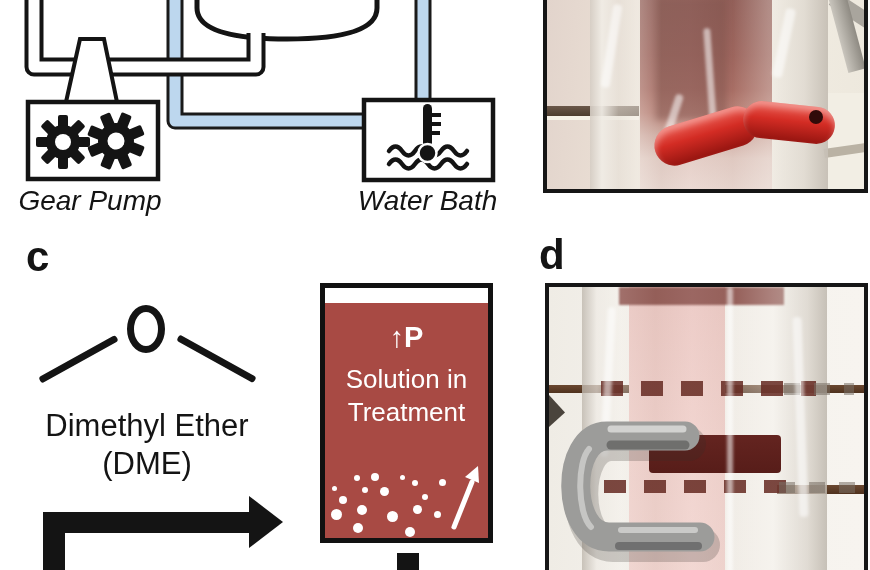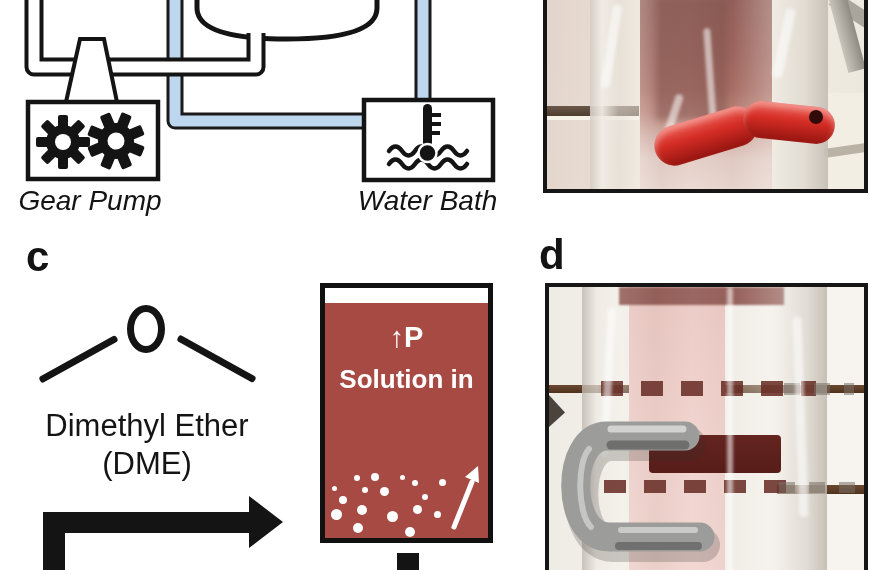--- a/index.html
+++ b/index.html
@@ -32,21 +32,21 @@
   .d-wedge{left:0;top:108px;width:16px;height:32px;background:#4A443C;clip-path:polygon(0 0,100% 55%,0 100%);}
   
   .o-symbol{left:127px;top:305px;width:24px;height:34px;border:7px solid #141414;border-radius:50%;}
   .bond{height:7px;background:#141414;border-radius:3px;transform-origin:0 50%;}
   .mol-name{left:18px;top:408px;width:258px;text-align:center;font-size:31px;}
   .mol-abbr{left:18px;top:446px;width:258px;text-align:center;font-size:31px;}
   .blk{background:#141414;}
   .arrow-head{width:0;height:0;border-top:26px solid transparent;border-bottom:26px solid transparent;border-left:34px solid #141414;}
   .vessel-c{left:320px;top:283px;width:173px;height:260px;border:5px solid #111;box-sizing:border-box;background:#fff;}
   .vc-body{left:0;top:15px;right:0;bottom:0;background:#A84A44;}
-  .vc-text{left:0;width:100%;text-align:center;color:#fff;font-weight:bold;}
+  .vc-text{left:0;width:100%;text-align:center;color:#fff;}
   .bb{position:absolute;background:#fff;border-radius:50%;z-index:3;}
 </style>
 </head>
 <body>
 
 <div class="canvas">
 
   <svg class="ab" style="left:0;top:0;" width="543" height="232" viewBox="0 0 543 232">
 
     <g>
@@ -142,20 +142,21 @@
 
   <div class="ab blk" style="left:43px;top:512px;width:22px;height:58px;"></div>
   <div class="ab blk" style="left:43px;top:512px;width:206px;height:21px;"></div>
   <div class="ab arrow-head" style="left:249px;top:496px;"></div>
 
   <div class="ab vessel-c">
     <div class="ab" style="left:0;top:0;right:0;height:15px;background:#fff;"></div>
     <div class="ab vc-body"></div>
     <div class="ab vc-text" style="top:33px;font-size:29px;font-weight:700;">↑P</div>
     <div class="ab vc-text" style="top:76px;font-size:26px;">Solution in</div>
+    <div class="ab vc-text" style="top:109px;font-size:26px;">Treatment</div>
   </div>
 
   <div class="bb" style="left:354px;top:475px;width:6px;height:6px;"></div>
   <div class="bb" style="left:332px;top:486px;width:5px;height:5px;"></div>
   <div class="bb" style="left:371px;top:473px;width:8px;height:8px;"></div>
   <div class="bb" style="left:400px;top:475px;width:5px;height:5px;"></div>
   <div class="bb" style="left:412px;top:480px;width:6px;height:6px;"></div>
   <div class="bb" style="left:439px;top:479px;width:7px;height:7px;"></div>
   <div class="bb" style="left:339px;top:496px;width:8px;height:8px;"></div>
   <div class="bb" style="left:362px;top:487px;width:6px;height:6px;"></div>

